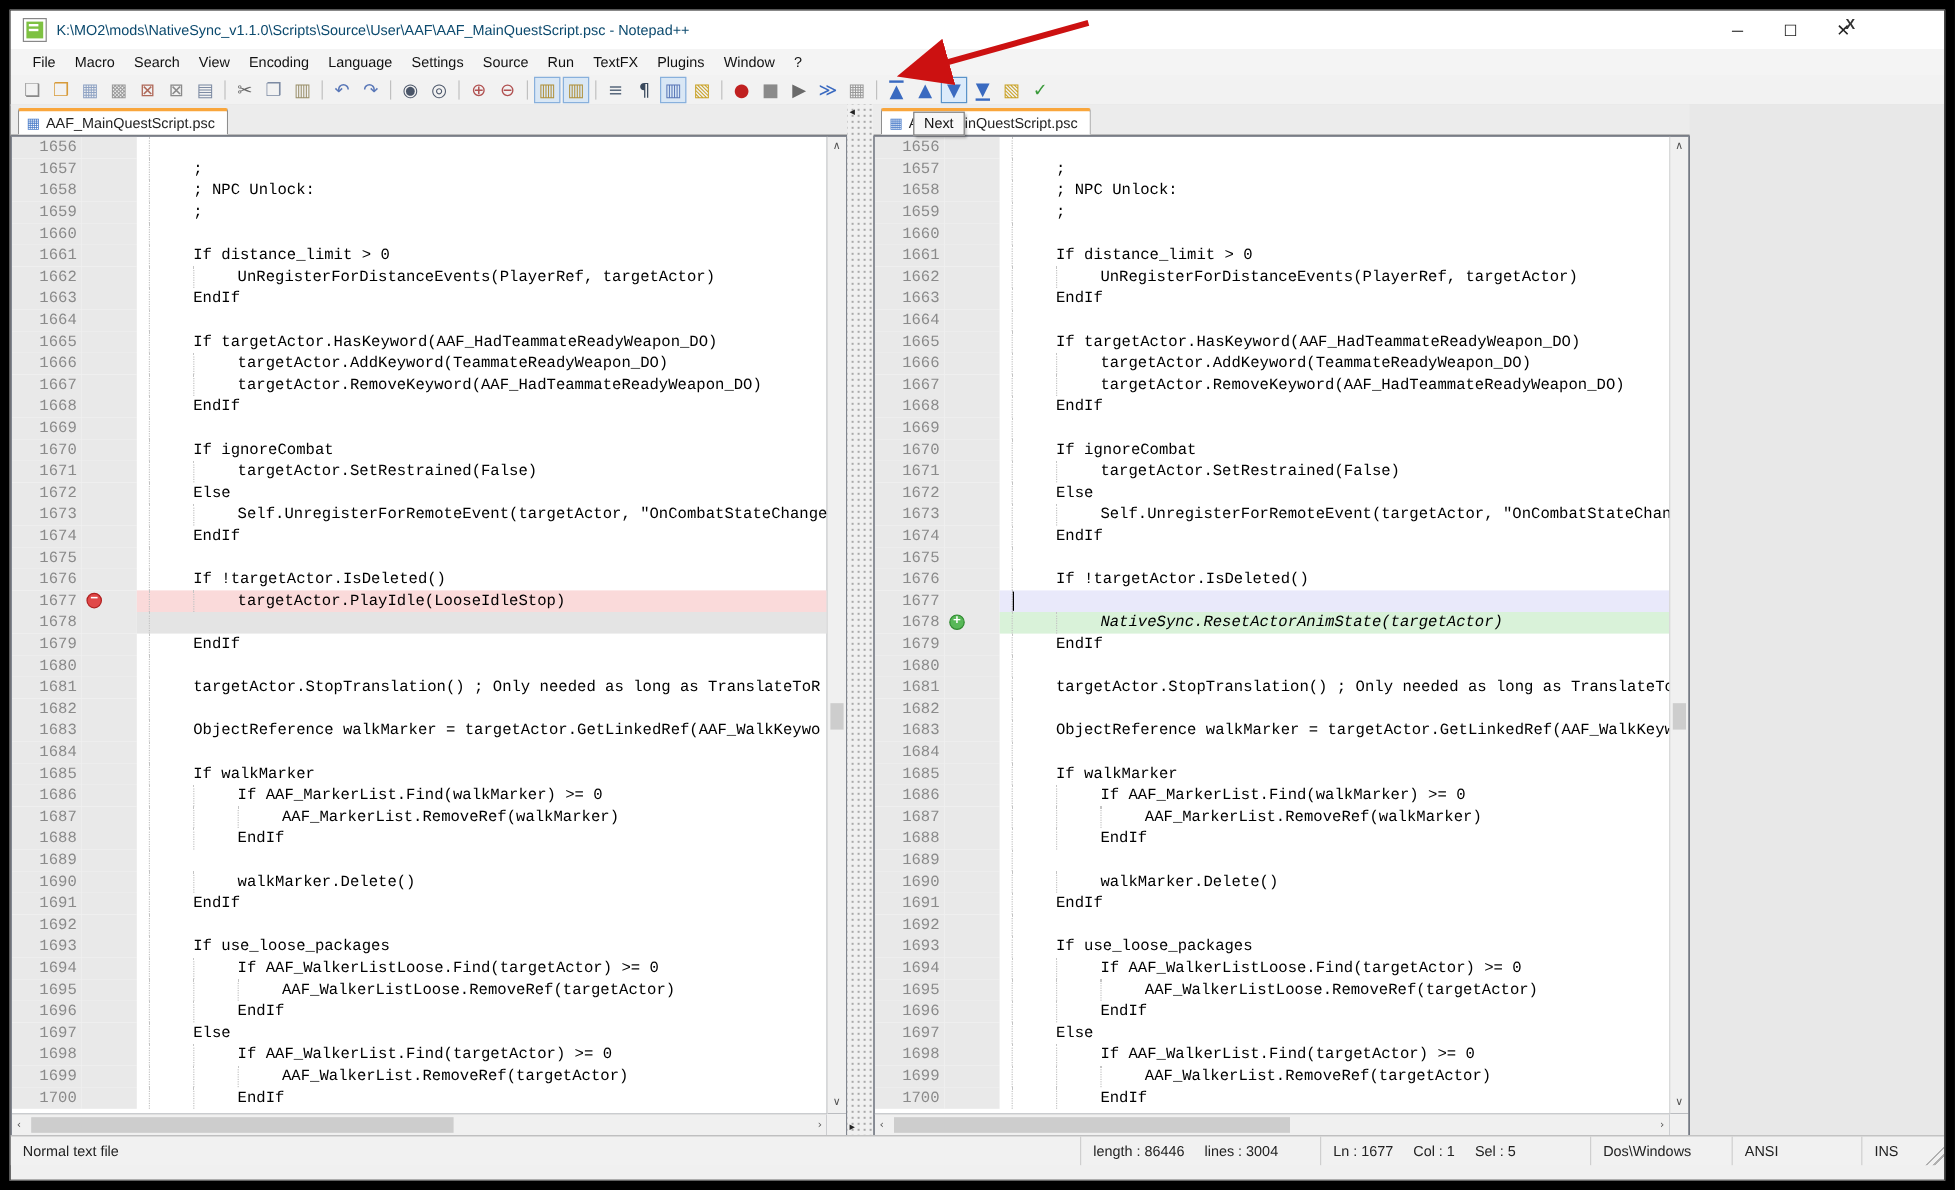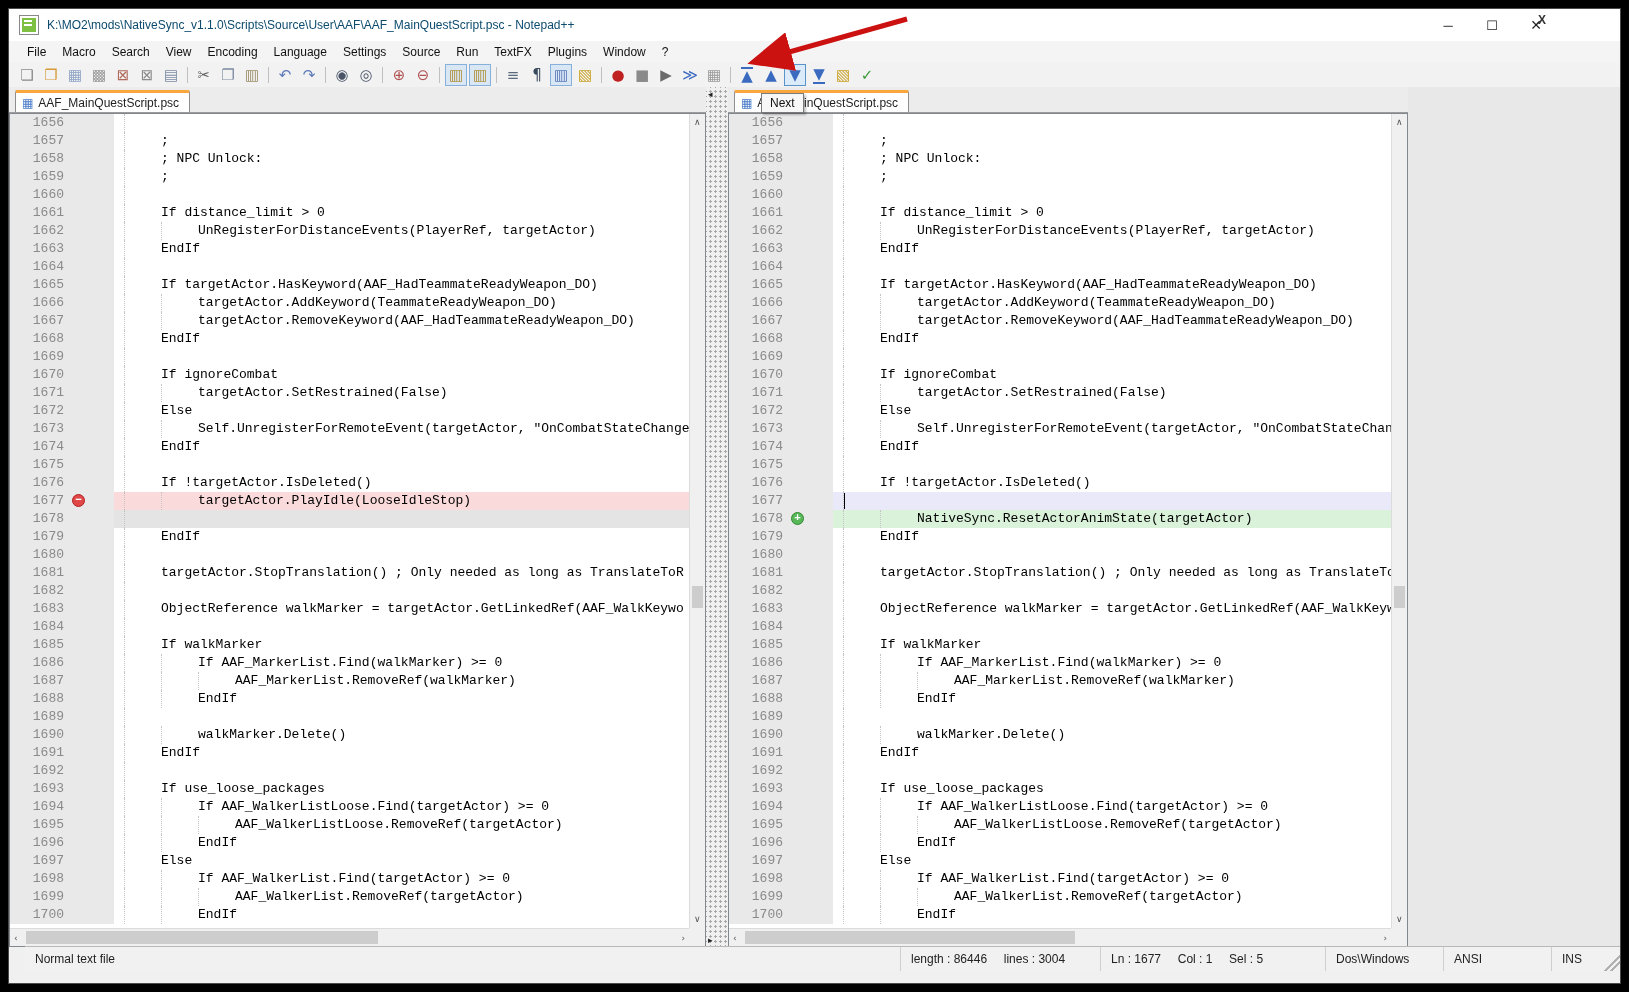--- a/index.html
+++ b/index.html
@@ -79,21 +79,21 @@
              display:flex;align-items:center;padding-left:5px;font-size:11px;box-sizing:border-box;}
   .nav-close{position:absolute;right:2px;top:2px;width:13px;height:13px;border:1px solid #888;background:#f0f0f0;
              display:flex;align-items:center;justify-content:center;font-size:9px;color:#333;}
   .nav-cols{position:absolute;left:6px;right:4px;top:28px;bottom:6px;}
   .nav-col{position:absolute;top:0;bottom:0;border:1px solid #2a2a2a;box-sizing:border-box;}
   .nav-col.c1{left:4px;width:96px;}
   .nav-col.c2{left:104px;width:96px;}
   .nav-tick{position:absolute;width:5px;height:13px;}
   .nav-band{position:absolute;left:0;right:0;}
   
-  .statusbar{position:absolute;left:16px;bottom:12px;right:0;height:24px;background:#f1f1f1;border-top:1px solid #b8b8b8;
+  .statusbar{position:absolute;left:0;bottom:12px;right:0;height:24px;background:#f1f1f1;border-top:1px solid #b8b8b8;
              display:flex;align-items:center;font-size:12px;color:#222;}
   .sb-seg{height:100%;display:flex;align-items:center;padding:0 10px;border-right:1px solid #cfcfcf;white-space:pre;box-sizing:border-box;}
   .sb-seg.first{flex:1;border-right:1px solid #cfcfcf;}
   .sb-grip{width:16px;height:100%;background:
      linear-gradient(135deg,transparent 60%,#b0b0b0 60%,#b0b0b0 66%,transparent 66%,transparent 75%,#b0b0b0 75%,#b0b0b0 81%,transparent 81%);}
   .tooltip{position:absolute;left:752px;top:84px;z-index:70;background:#f7f7f7;border:1px solid #7a7a7a;
            padding:2px 8px;font-size:12px;color:#111;box-shadow:2px 2px 2px rgba(0,0,0,.25);}
 </style>
 </head>
 <body>
@@ -346,21 +346,21 @@
             <div class="crow"><span class="lnum">1668</span><span class="gut2"></span><span class="guide" style="left: 114px;"></span><span class="ctext" style="padding-left: 47px; margin-left: 104px; display: inline-block;">EndIf</span></div>
             <div class="crow"><span class="lnum">1669</span><span class="gut2"></span><span class="guide" style="left: 114px;"></span><span class="ctext" style="padding-left: 10px; margin-left: 104px; display: inline-block;"></span></div>
             <div class="crow"><span class="lnum">1670</span><span class="gut2"></span><span class="guide" style="left: 114px;"></span><span class="ctext" style="padding-left: 47px; margin-left: 104px; display: inline-block;">If ignoreCombat</span></div>
             <div class="crow"><span class="lnum">1671</span><span class="gut2"></span><span class="guide" style="left: 114px;"></span><span class="guide" style="left: 151px;"></span><span class="ctext" style="padding-left: 84px; margin-left: 104px; display: inline-block;">targetActor.SetRestrained(False)</span></div>
             <div class="crow"><span class="lnum">1672</span><span class="gut2"></span><span class="guide" style="left: 114px;"></span><span class="ctext" style="padding-left: 47px; margin-left: 104px; display: inline-block;">Else</span></div>
             <div class="crow"><span class="lnum">1673</span><span class="gut2"></span><span class="guide" style="left: 114px;"></span><span class="guide" style="left: 151px;"></span><span class="ctext" style="padding-left: 84px; margin-left: 104px; display: inline-block;">Self.UnregisterForRemoteEvent(targetActor, "OnCombatStateChange</span></div>
             <div class="crow"><span class="lnum">1674</span><span class="gut2"></span><span class="guide" style="left: 114px;"></span><span class="ctext" style="padding-left: 47px; margin-left: 104px; display: inline-block;">EndIf</span></div>
             <div class="crow"><span class="lnum">1675</span><span class="gut2"></span><span class="guide" style="left: 114px;"></span><span class="ctext" style="padding-left: 10px; margin-left: 104px; display: inline-block;"></span></div>
             <div class="crow"><span class="lnum">1676</span><span class="gut2"></span><span class="guide" style="left: 114px;"></span><span class="ctext" style="padding-left: 47px; margin-left: 104px; display: inline-block;">If !targetActor.IsDeleted()</span></div>
             <div class="crow"><span class="lnum">1677</span><span class="gut2"></span><div class="band caretline"></div><span class="guide" style="left: 114px;"></span><span class="ctext" style="padding-left: 10px; margin-left: 104px; display: inline-block;"></span><span class="caret"></span></div>
-            <div class="crow"><span class="lnum">1678</span><span class="gut2"></span><div class="band added"></div><span class="gicon plus">+</span><span class="guide" style="left: 114px;"></span><span class="guide" style="left: 151px;"></span><span class="ctext" style="padding-left: 84px; margin-left: 104px; display: inline-block;">NativeSync.ResetActorAnimState(targetActor)</span></div>
+            <div class="crow"><span class="lnum">1678</span><span class="gut2"></span><div class="band added"></div><span class="gicon plus">+</span><span class="guide" style="left: 114px;"></span><span class="guide" style="left: 151px;"></span><span class="ctext" style="padding-left: 84px; margin-left: 104px; display: inline-block; font-style: italic;">NativeSync.ResetActorAnimState(targetActor)</span></div>
             <div class="crow"><span class="lnum">1679</span><span class="gut2"></span><span class="guide" style="left: 114px;"></span><span class="ctext" style="padding-left: 47px; margin-left: 104px; display: inline-block;">EndIf</span></div>
             <div class="crow"><span class="lnum">1680</span><span class="gut2"></span><span class="guide" style="left: 114px;"></span><span class="ctext" style="padding-left: 10px; margin-left: 104px; display: inline-block;"></span></div>
             <div class="crow"><span class="lnum">1681</span><span class="gut2"></span><span class="guide" style="left: 114px;"></span><span class="ctext" style="padding-left: 47px; margin-left: 104px; display: inline-block;">targetActor.StopTranslation() ; Only needed as long as TranslateToR</span></div>
             <div class="crow"><span class="lnum">1682</span><span class="gut2"></span><span class="guide" style="left: 114px;"></span><span class="ctext" style="padding-left: 10px; margin-left: 104px; display: inline-block;"></span></div>
             <div class="crow"><span class="lnum">1683</span><span class="gut2"></span><span class="guide" style="left: 114px;"></span><span class="ctext" style="padding-left: 47px; margin-left: 104px; display: inline-block;">ObjectReference walkMarker = targetActor.GetLinkedRef(AAF_WalkKeywo</span></div>
             <div class="crow"><span class="lnum">1684</span><span class="gut2"></span><span class="guide" style="left: 114px;"></span><span class="ctext" style="padding-left: 10px; margin-left: 104px; display: inline-block;"></span></div>
             <div class="crow"><span class="lnum">1685</span><span class="gut2"></span><span class="guide" style="left: 114px;"></span><span class="ctext" style="padding-left: 47px; margin-left: 104px; display: inline-block;">If walkMarker</span></div>
             <div class="crow"><span class="lnum">1686</span><span class="gut2"></span><span class="guide" style="left: 114px;"></span><span class="guide" style="left: 151px;"></span><span class="ctext" style="padding-left: 84px; margin-left: 104px; display: inline-block;">If AAF_MarkerList.Find(walkMarker) &gt;= 0</span></div>
             <div class="crow"><span class="lnum">1687</span><span class="gut2"></span><span class="guide" style="left: 114px;"></span><span class="guide" style="left: 151px;"></span><span class="guide" style="left: 188px;"></span><span class="ctext" style="padding-left: 121px; margin-left: 104px; display: inline-block;">AAF_MarkerList.RemoveRef(walkMarker)</span></div>
             <div class="crow"><span class="lnum">1688</span><span class="gut2"></span><span class="guide" style="left: 114px;"></span><span class="guide" style="left: 151px;"></span><span class="ctext" style="padding-left: 84px; margin-left: 104px; display: inline-block;">EndIf</span></div>

